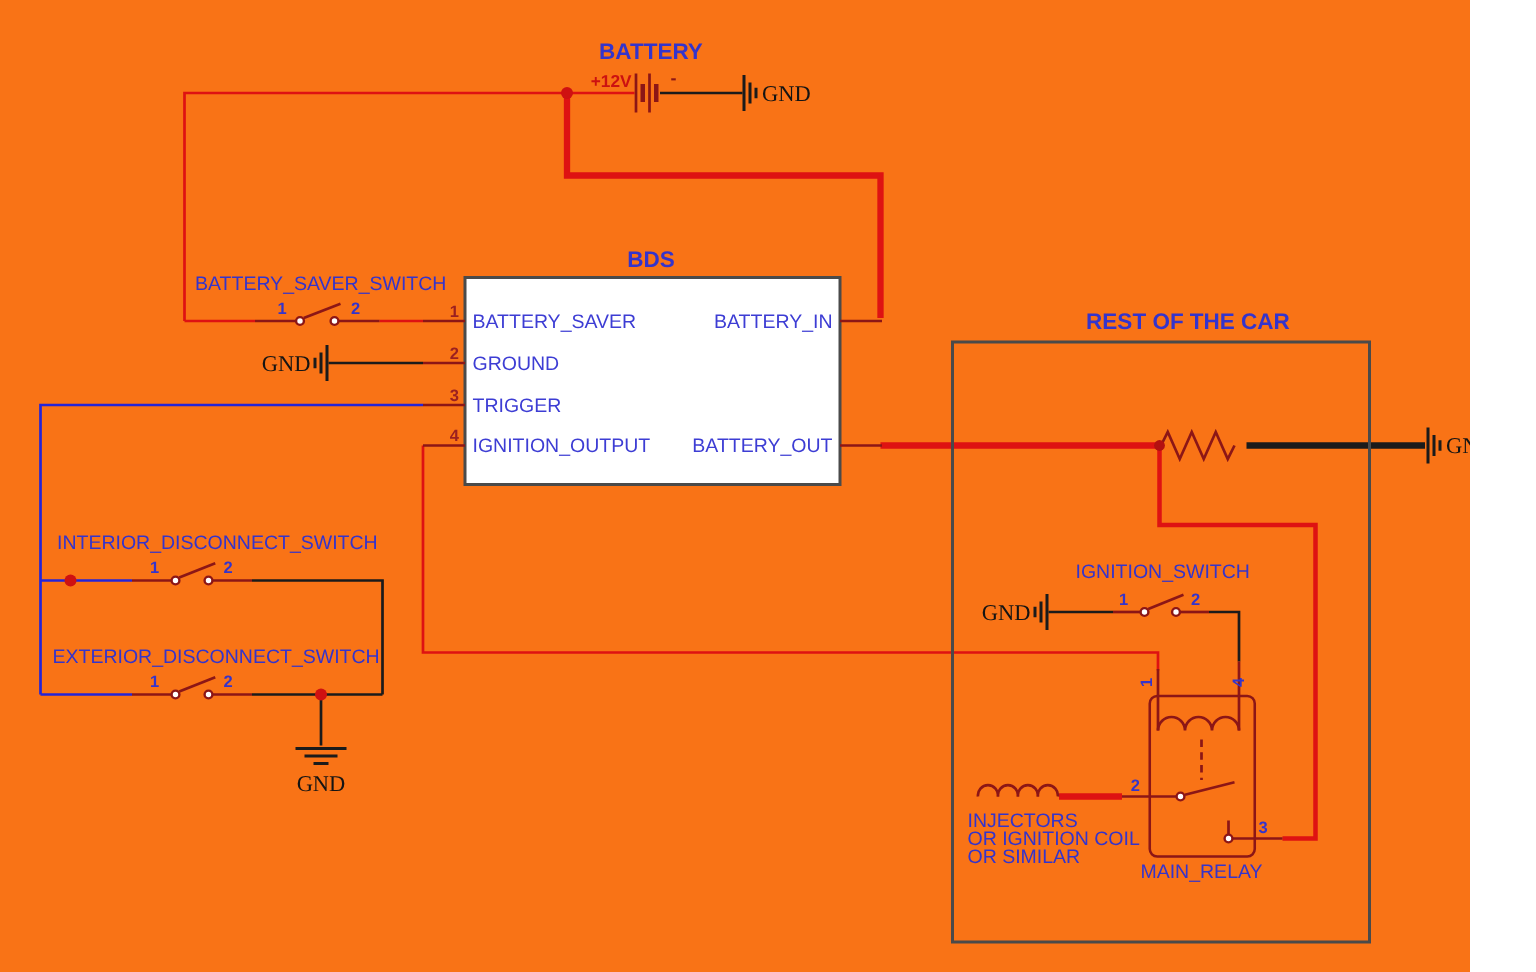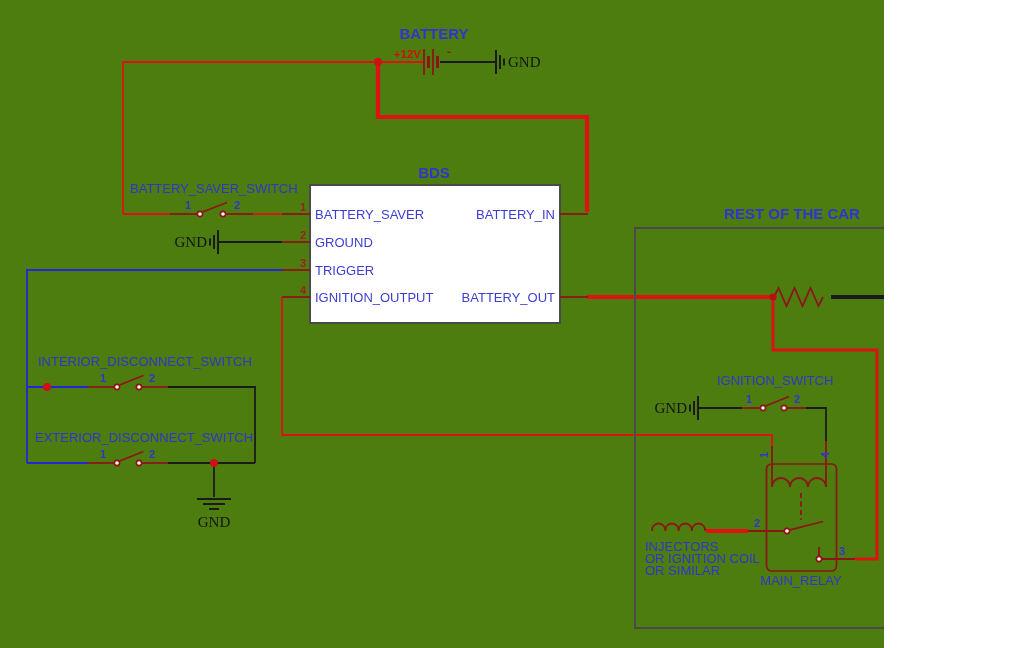--- a/index.html
+++ b/index.html
@@ -1,17 +1,17 @@
 <!DOCTYPE html>
 <html><head>
 <meta charset="utf-8">
 <title>Schematic</title>
 <style>
   html,body{margin:0;padding:0;background:#fff;}
-  #stage{position:relative;width:884px;height:648px;background:#4d7c0f;overflow:hidden;}
+  #stage{position:relative;width:980px;height:648px;background:#f97316;overflow:hidden;}
   svg{position:absolute;left:0;top:0;}
   .t-title{font:bold 15px "Liberation Sans",sans-serif;fill:#3434cc;}
   .t-label{font:13px "Liberation Sans",sans-serif;fill:#3434cc;}
   .t-pin{font:13px "Liberation Sans",sans-serif;fill:#3d3dd4;}
   .t-num{font:bold 11px "Liberation Sans",sans-serif;fill:#3434cc;}
   .t-numr{font:bold 11px "Liberation Sans",sans-serif;fill:#9b2020;}
   .t-gnd{font:15px "Liberation Serif",serif;fill:#141414;}
   .t-v{font:bold 11.5px "Liberation Sans",sans-serif;fill:#cc1111;}
   .t-minus{font:bold 12px "Liberation Sans",sans-serif;fill:#8c1616;}
   .w-red{stroke:#de1212;stroke-width:1.8;fill:none;}

